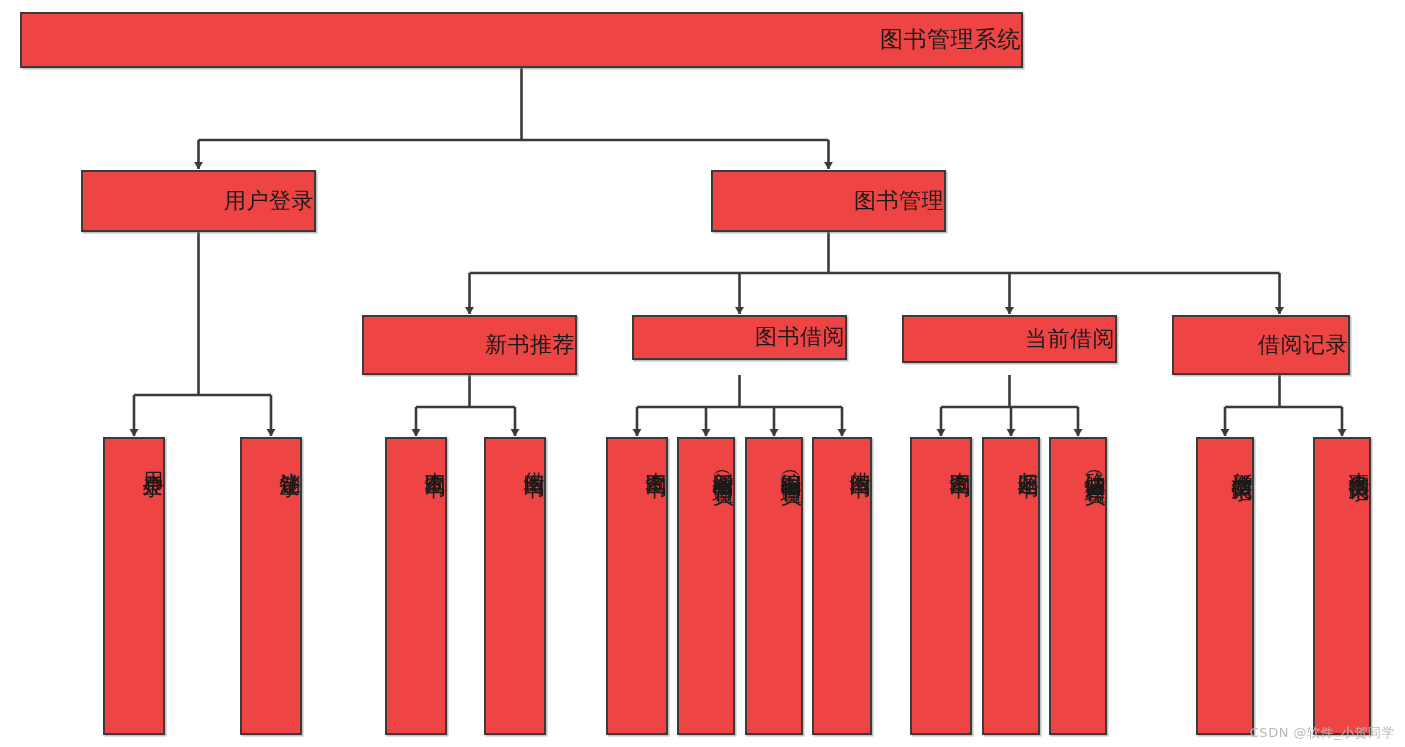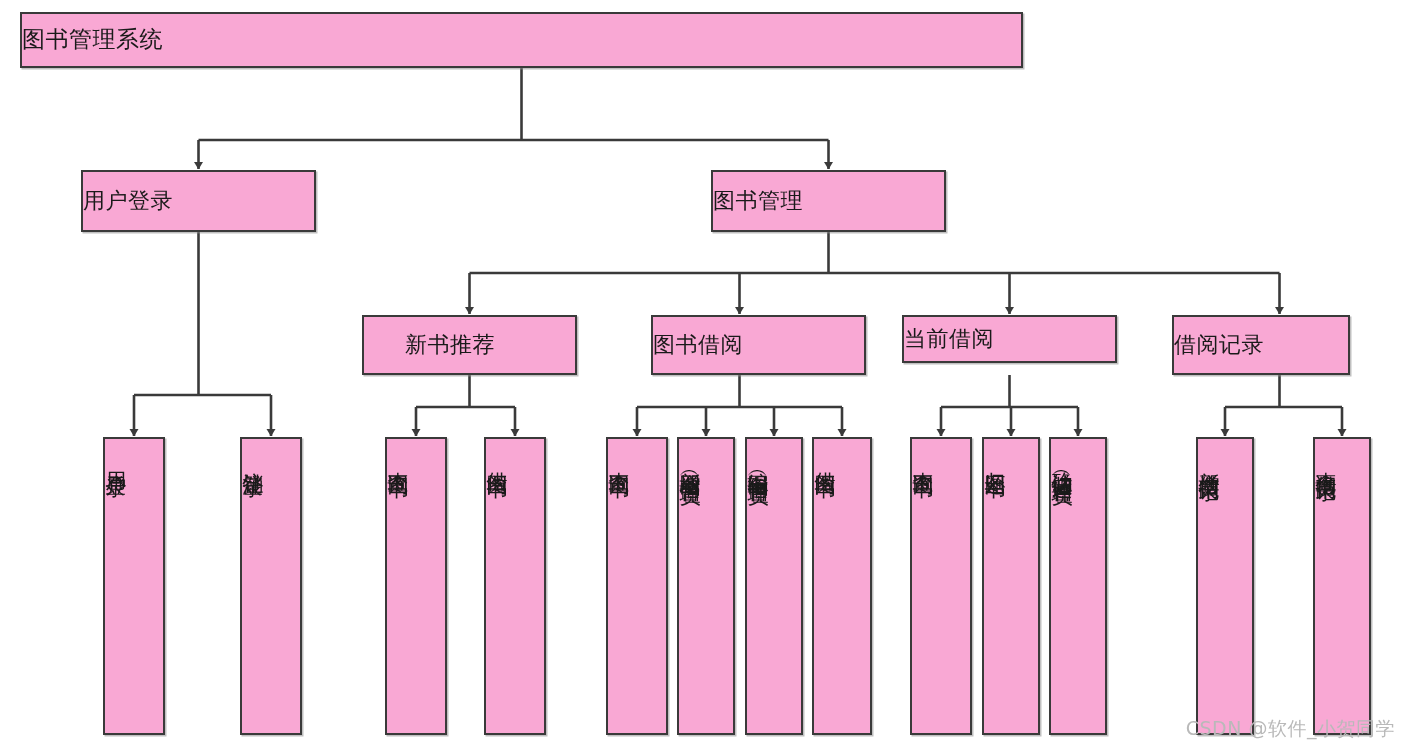--- a/index.html
+++ b/index.html
@@ -22,26 +22,26 @@
     position: absolute;
     left: 0;
     top: 0;
     width: 1405px;
     height: 747px;
     pointer-events: none;
   }
   .node {
     position: absolute;
     box-sizing: border-box;
-    background: #f9a8d4;
+    background: #ef4444;
     border: 2px solid #3a3a3a;
     box-shadow: 1.5px 1.5px 0 0 rgba(140,140,140,0.55);
     display: flex;
     align-items: center;
-    justify-content: flex-start;
+    justify-content: flex-end;
     color: #1a1a1a;
     z-index: 2;
   }
   .node .label {
     display: block;
     text-align: center;
     line-height: 1.12;
     white-space: pre;
   }
   
@@ -62,21 +62,21 @@
     text-orientation: upright;
     font-size: 21px;
     line-height: 1;
     letter-spacing: 2px;
     white-space: nowrap;
   }
   .watermark {
     position: absolute;
     right: 10px;
     bottom: 5px;
-    font-size: 19px;
+    font-size: 13px;
     color: #b9b9b9;
     letter-spacing: 0.5px;
     z-index: 5;
     white-space: nowrap;
     user-select: none;
   }
 </style>
 </head>
 <body>
 
@@ -131,21 +131,21 @@
       </div>
       <div class="node h" style="left: 81px; top: 170px; width: 235px; height: 62px;">
         <span class="label">用户登录</span>
       </div>
       <div class="node h" style="left: 711px; top: 170px; width: 235px; height: 62px;">
         <span class="label">图书管理</span>
       </div>
       <div class="node h" style="left: 362px; top: 315px; width: 215px; height: 60px; padding-left: 41px;">
         <span class="label">新书推荐</span>
       </div>
-      <div class="node h" style="left: 651px; top: 315px; width: 215px; height: 60px;">
+      <div class="node h" style="left: 632px; top: 315px; width: 215px; height: 45px;">
         <span class="label">图书借阅</span>
       </div>
       <div class="node h" style="left: 902px; top: 315px; width: 215px; height: 48px;">
         <span class="label">当前借阅</span>
       </div>
       <div class="node h" style="left: 1172px; top: 315px; width: 178px; height: 60px;">
         <span class="label">借阅记录</span>
       </div>
       <div class="node v" style="left: 103px; top: 437px; width: 62px; height: 298px;">
         <span class="label">用户登录</span>

